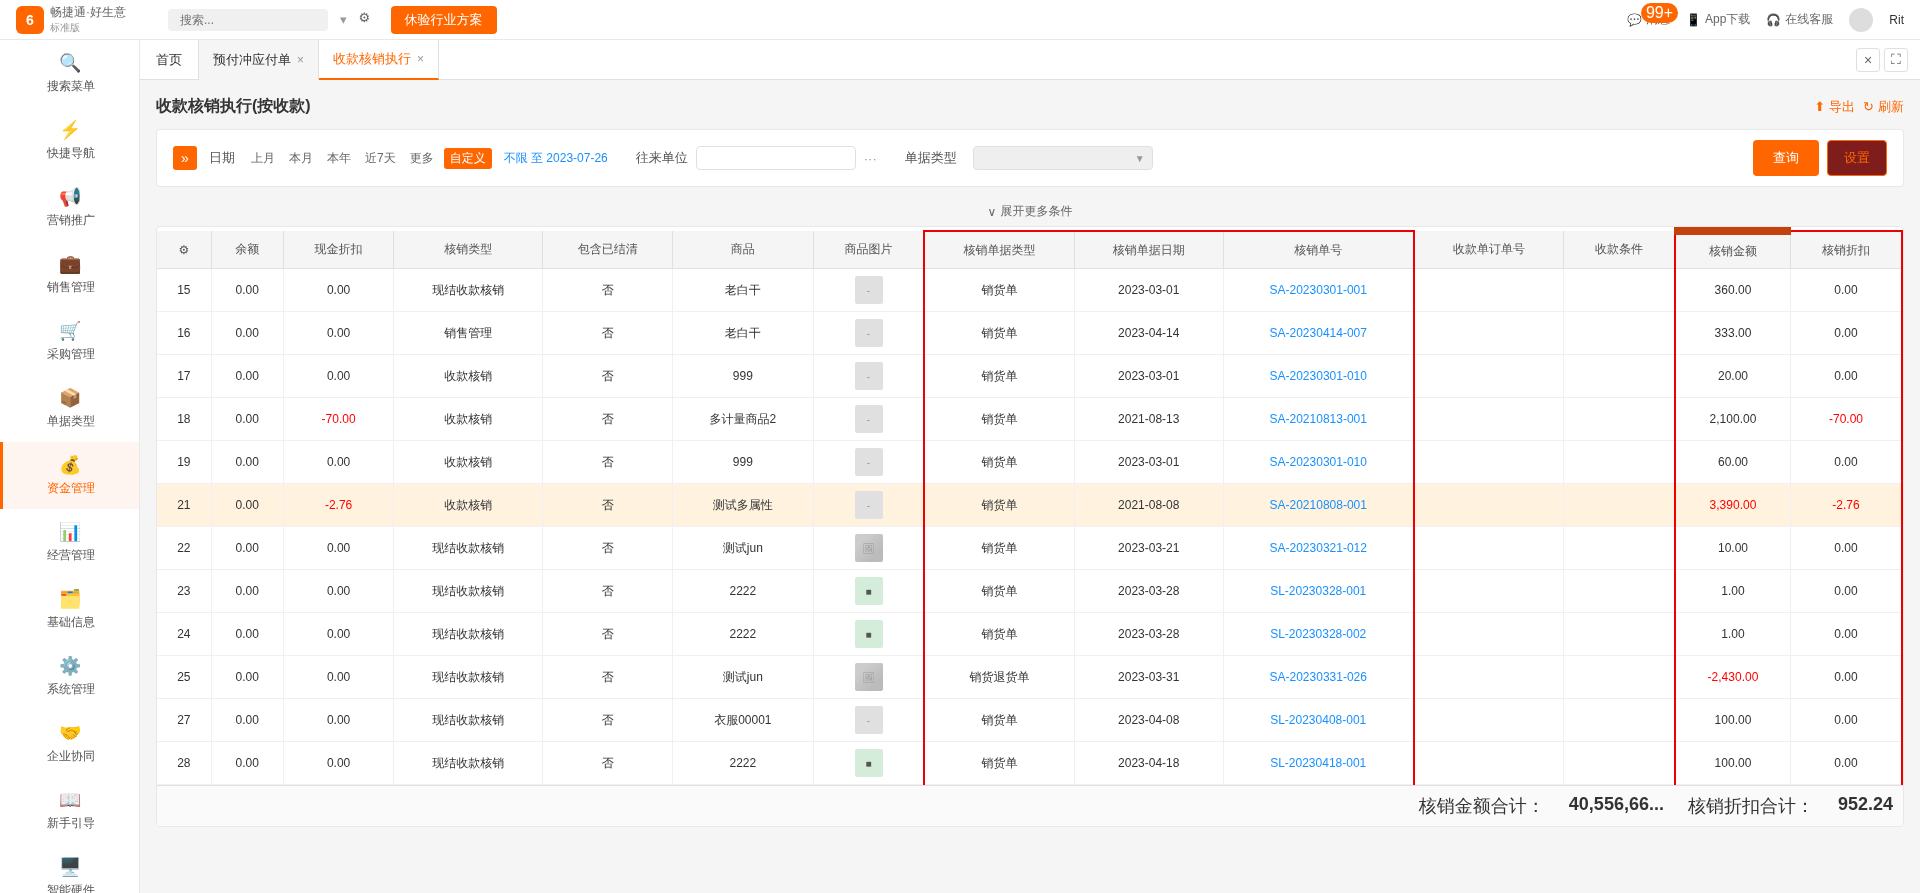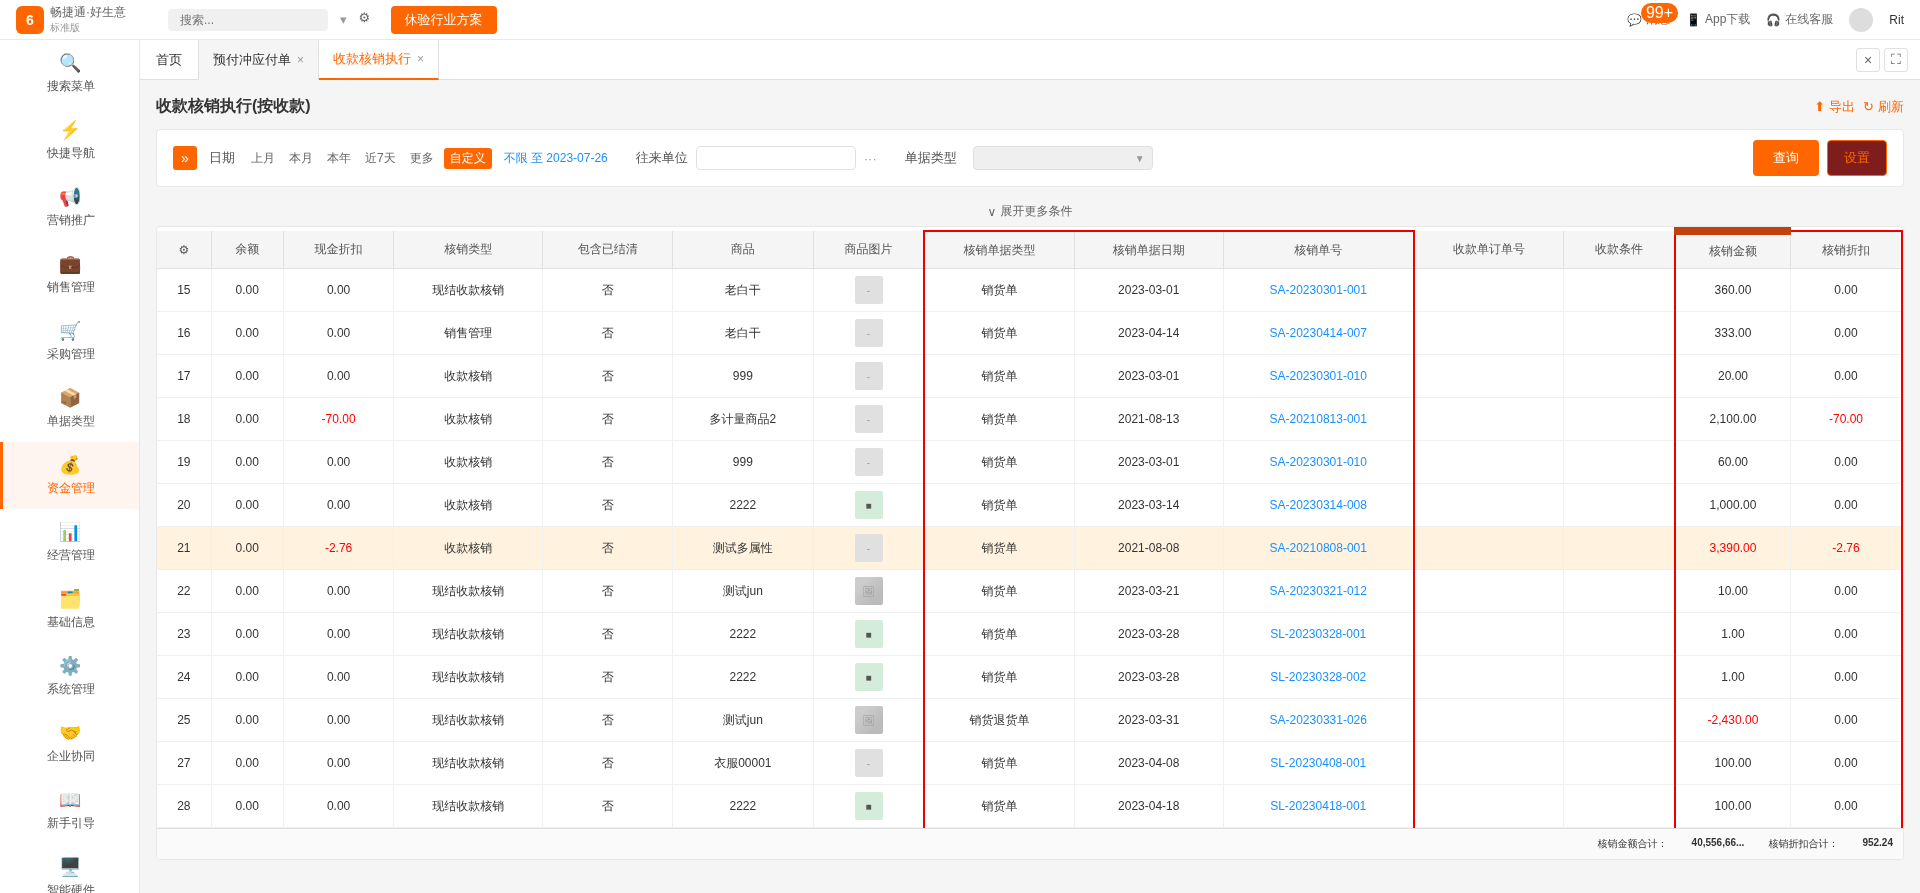--- a/index.html
+++ b/index.html
@@ -73,21 +73,21 @@
     .table-wrap { background: #fff; border-radius: 4px; border: 1px solid #e8e8e8; overflow: auto; }
     table { width: 100%; border-collapse: collapse; font-size: 12px; }
     thead th { background: #f5f5f5; padding: 8px 10px; text-align: center; border-bottom: 1px solid #e0e0e0; border-right: 1px solid #e0e0e0; white-space: nowrap; color: #555; font-weight: 500; position: sticky; top: 0; z-index: 2; }
     thead th:last-child { border-right: none; }
     tbody td { padding: 7px 10px; text-align: center; border-bottom: 1px solid #f0f0f0; border-right: 1px solid #f0f0f0; white-space: nowrap; }
     tbody td:last-child { border-right: none; }
     tbody tr.highlighted { background: #fff3e0; }
     .link-text { color: #1890ff; cursor: pointer; text-decoration: none; }
     .red-text { color: #f00; }
 
-    .table-footer { background: #fafafa; border-top: 1px solid #e0e0e0; padding: 8px 10px; display: flex; justify-content: flex-end; gap: 24px; font-size: 10px; color: #333; }
+    .table-footer { background: #fafafa; border-top: 1px solid #e0e0e0; padding: 8px 10px; display: flex; justify-content: flex-end; gap: 24px; font-size: 18px; color: #333; }
     .footer-total { font-weight: 600; }
 
     
     .img-thumb { width: 28px; height: 28px; background: #e0e0e0; border-radius: 2px; display: inline-flex; align-items: center; justify-content: center; color: #999; font-size: 10px; }
     .img-thumb-green { background: #d4edda; color: #555; }
     .img-thumb-photo { background: #ccc; background-image: linear-gradient(135deg, #ccc 25%, #bbb 75%); }
   </style>
 </head>
 <body>
 
@@ -351,36 +351,20 @@
                 <td>999</td>
                 <td><span class="img-thumb">-</span></td>
                 <td style="border-left:2px solid #e00;">销货单</td>
                 <td>2023-03-01</td>
                 <td style="border-right:2px solid #e00;"><a class="link-text">SA-20230301-010</a></td>
                 <td></td>
                 <td></td>
                 <td style="border-left:2px solid #e00;">60.00</td>
                 <td style="border-right:2px solid #e00;">0.00</td>
               </tr>
-              <tr>
-                <td>20</td>
-                <td>0.00</td>
-                <td>0.00</td>
-                <td>收款核销</td>
-                <td>否</td>
-                <td>2222</td>
-                <td><span class="img-thumb img-thumb-green">■</span></td>
-                <td style="border-left:2px solid #e00;">销货单</td>
-                <td>2023-03-14</td>
-                <td style="border-right:2px solid #e00;"><a class="link-text">SA-20230314-008</a></td>
-                <td></td>
-                <td></td>
-                <td style="border-left:2px solid #e00;">1,000.00</td>
-                <td style="border-right:2px solid #e00;">0.00</td>
-              </tr>
               <tr class="highlighted">
                 <td>21</td>
                 <td>0.00</td>
                 <td><span class="red-text">-2.76</span></td>
                 <td>收款核销</td>
                 <td>否</td>
                 <td>测试多属性</td>
                 <td><span class="img-thumb">-</span></td>
                 <td style="border-left:2px solid #e00;">销货单</td>
                 <td>2021-08-08</td>

